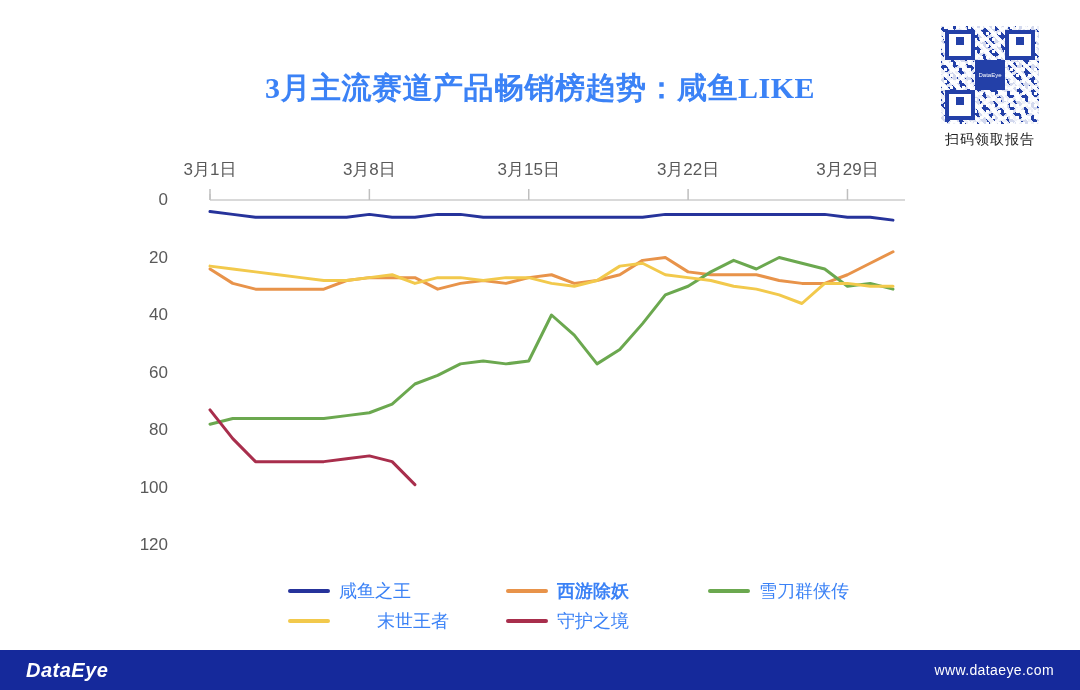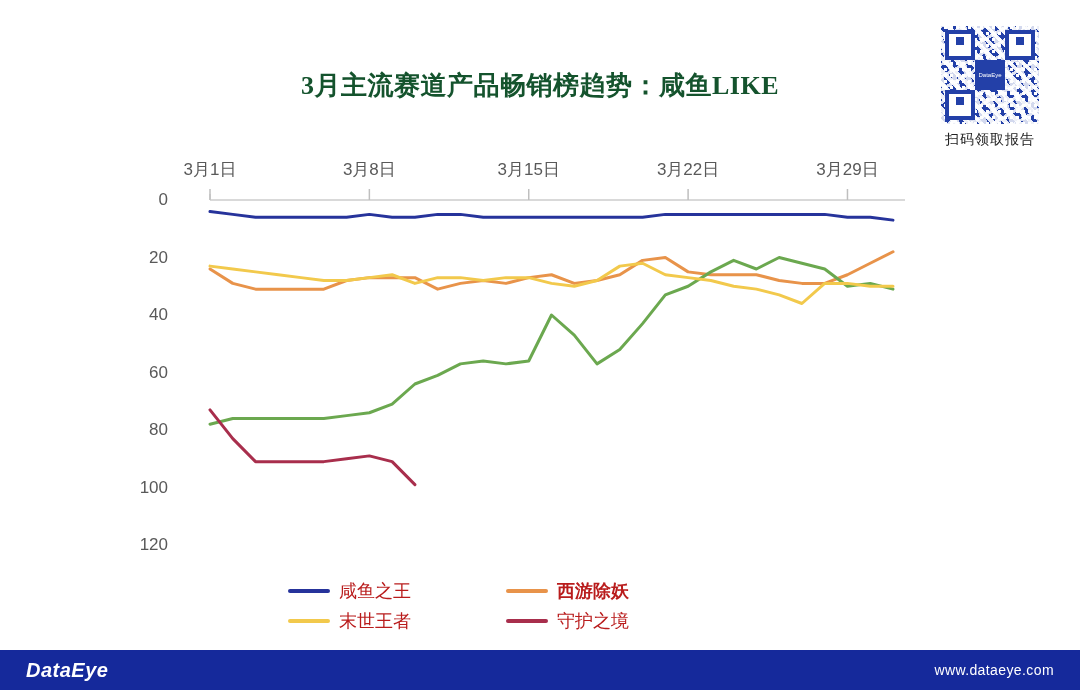--- a/index.html
+++ b/index.html
@@ -17,22 +17,22 @@
 
   
   #chart-title {
     position: absolute;
     left: 0;
     top: 68px;
     width: 1080px;
     text-align: center;
     font-family: "Liberation Serif", "DejaVu Serif", serif;
     font-weight: bold;
-    font-size: 26px;
-    color: #14532d;
+    font-size: 30px;
+    color: #3b82f6;
     letter-spacing: 0.5px;
   }
 
   
   #qr-block {
     position: absolute;
     left: 930px;
     top: 26px;
     width: 120px;
     text-align: center;
@@ -143,21 +143,21 @@
   }
   .legend-swatch {
     width: 42px;
     height: 4px;
     border-radius: 2px;
     margin-right: 9px;
     flex: 0 0 auto;
   }
   .legend-label {
     font-size: 18px;
-    color: #b91c1c;
+    color: #3b82f6;
     font-family: "Liberation Serif", "DejaVu Serif", serif;
   }
 
   
   #footer {
     position: absolute;
     left: 0;
     bottom: 0;
     width: 1080px;
     height: 40px;
@@ -222,23 +222,27 @@
 <div id="legend">
     <div class="legend-row" style="position: relative;">
       <div class="legend-item" style="position: absolute; left: 0px;">
         <span class="legend-swatch" style="background: rgb(38, 51, 155);"></span>
         <span class="legend-label">咸鱼之王</span>
       </div>
       <div class="legend-item" style="position: absolute; left: 218px; font-weight: bold;">
         <span class="legend-swatch" style="background: rgb(232, 147, 74);"></span>
         <span class="legend-label">西游除妖</span>
       </div>
+      <div class="legend-item" style="position: absolute; left: 420px;">
+        <span class="legend-swatch" style="background: rgb(107, 168, 79);"></span>
+        <span class="legend-label">雪刀群侠传</span>
+      </div>
     </div>
     <div class="legend-row" style="position: relative;">
-      <div class="legend-item" style="position: absolute; left: 0px;">
+      <div class="legend-item" style="position: absolute; left: 0px; gap: 38px;">
         <span class="legend-swatch" style="background: rgb(242, 201, 76);"></span>
         <span class="legend-label">末世王者</span>
       </div>
       <div class="legend-item" style="position: absolute; left: 218px;">
         <span class="legend-swatch" style="background: rgb(168, 46, 76);"></span>
         <span class="legend-label">守护之境</span>
       </div>
     </div>
   </div>
 

